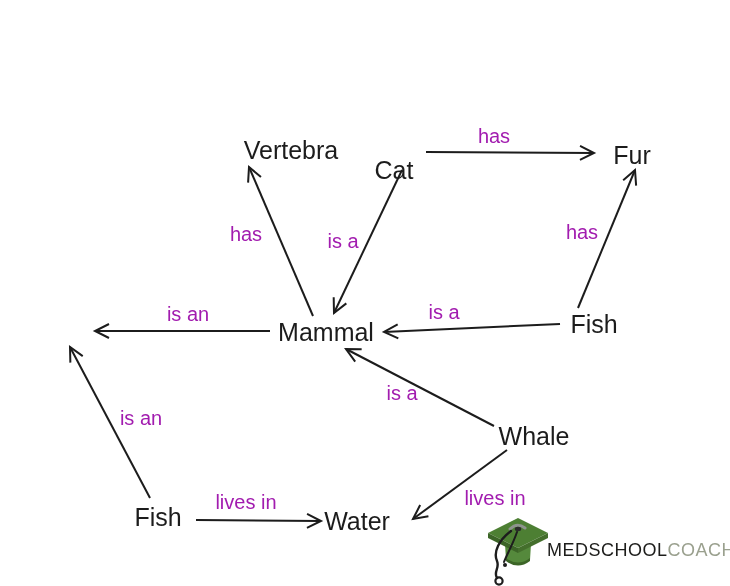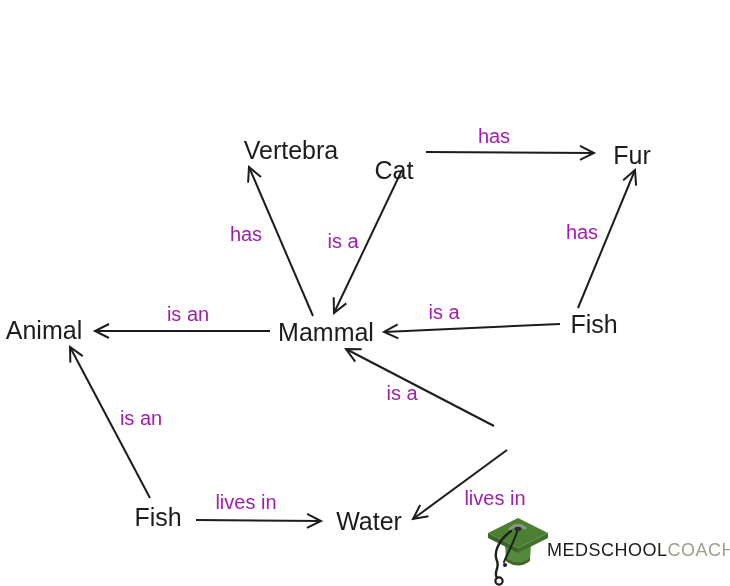--- a/index.html
+++ b/index.html
@@ -90,28 +90,28 @@
     <line class="edge" x1="426" y1="152" x2="594" y2="153" marker-end="url(#arrow)"></line>
     <line class="edge" x1="578" y1="308" x2="635" y2="170" marker-end="url(#arrow)"></line>
     <line class="edge" x1="560" y1="324" x2="384" y2="332" marker-end="url(#arrow)"></line>
     <line class="edge" x1="270" y1="331" x2="95" y2="331" marker-end="url(#arrow)"></line>
     <line class="edge" x1="494" y1="426" x2="346" y2="349" marker-end="url(#arrow)"></line>
     <line class="edge" x1="507" y1="450" x2="413" y2="519" marker-end="url(#arrow)"></line>
     <line class="edge" x1="150" y1="498" x2="70" y2="347" marker-end="url(#arrow)"></line>
     <line class="edge" x1="196" y1="520" x2="321" y2="521" marker-end="url(#arrow)"></line>
   </svg>
 
-  <div class="node" style="left:44px;  top:330px;">Animal</div>
   <div class="node" style="left:326px; top:332px;">Mammal</div>
   <div class="node" style="left:251px; top:150px;margin-left:40px;">Vertebra</div>
   <div class="node" style="left:394px; top:150px;margin-top:20px;">Cat</div>
   <div class="node" style="left:632px; top:155px;">Fur</div>
   <div class="node" style="left:594px; top:324px;">Fish</div>
+  <div class="node" style="left:534px; top:436px;">Whale</div>
   <div class="node" style="left:158px; top:517px;">Fish</div>
-  <div class="node" style="left:369px; top:521px;">Water</div>
+  <div class="node" style="left:357px; top:521px;">Water</div>
 
   <div class="edge-label" style="left:246px; top:234px;">has</div>
   <div class="edge-label" style="left:343px; top:241px;">is a</div>
   <div class="edge-label" style="left:494px; top:136px;">has</div>
   <div class="edge-label" style="left:582px; top:232px;">has</div>
   <div class="edge-label" style="left:444px; top:312px;">is a</div>
   <div class="edge-label" style="left:188px; top:314px;">is an</div>
   <div class="edge-label" style="left:402px; top:393px;">is a</div>
   <div class="edge-label" style="left:495px; top:498px;">lives in</div>
   <div class="edge-label" style="left:141px; top:418px;">is an</div>

